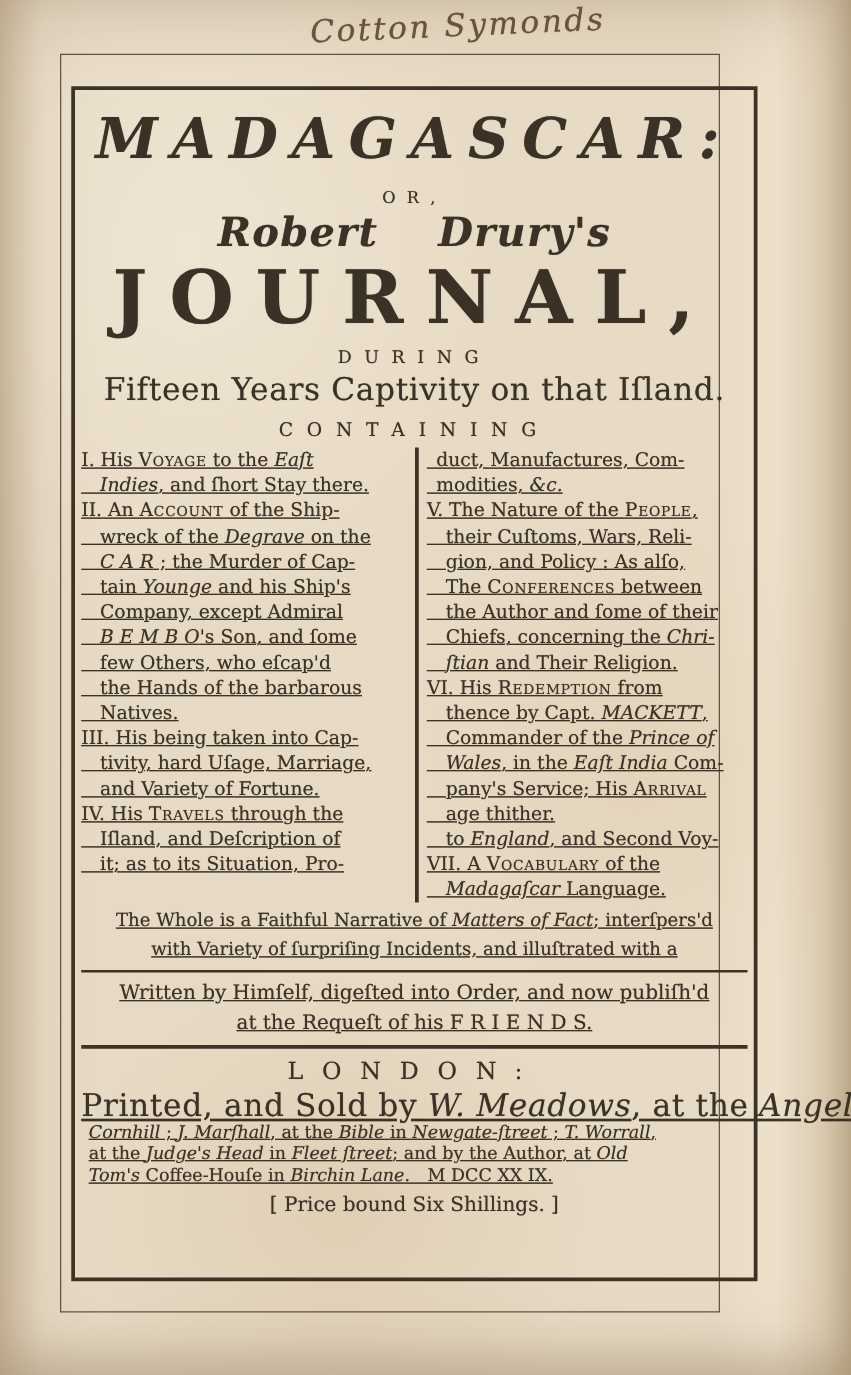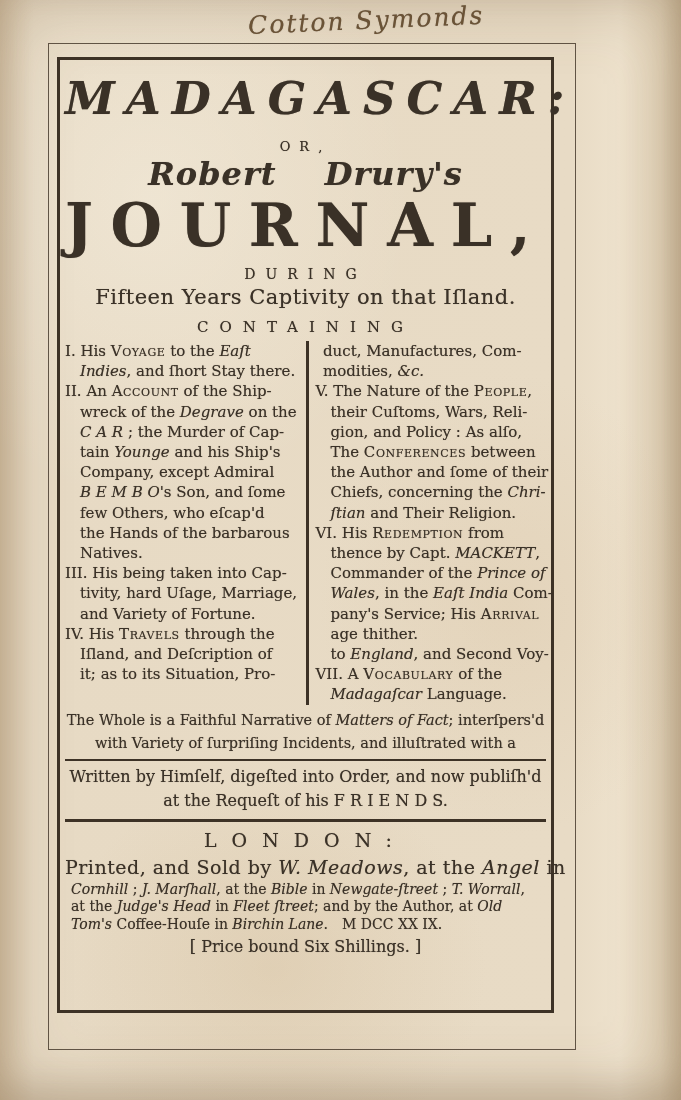--- a/index.html
+++ b/index.html
@@ -19,50 +19,50 @@
     position:absolute; top:4px; left:248px; width:320px;
     font-style:italic; color:#6b5336; font-size:25px; letter-spacing:2px;
     transform:rotate(-2.5deg); white-space:nowrap;
     text-shadow:0 0 1px rgba(107,83,54,0.4);
   }
   .outer-frame {
     position:absolute; left:48px; top:43px; width:528px; height:1007px;
     border:1.5px solid rgba(62,50,36,0.8); box-sizing:border-box;
   }
   .inner-frame {
-    position:absolute; left:8px; top:13px; width:497px; height:956px;
+    position:absolute; left:8px; top:25px; width:549px; height:956px;
     border:3px solid #3d3226; box-sizing:border-box;
     padding:10px 5px 0 5px;
   }
   .t { text-shadow:0 0 0.7px rgba(58,49,39,0.55); }
   .title-main { text-align:center; font-style:italic; font-weight:bold; font-size:45px; letter-spacing:11px; margin-top:2px; }
   .or-label { text-align:center; font-size:13px; letter-spacing:9px; margin-top:14px; }
   .author-name { text-align:center; font-style:italic; font-weight:bold; font-size:32px; word-spacing:36px; margin-top:1px; letter-spacing:1px; }
   .journal-title { text-align:center; font-weight:bold; font-size:59px; letter-spacing:0.30em; margin-top:-2px; }
   .during-label { text-align:center; font-size:14px; letter-spacing:10px; margin-top:6px; }
-  .subtitle { text-align:center; font-size:21px; margin-top:3px; letter-spacing:0.5px; }
+  .subtitle { text-align:center; font-size:25px; margin-top:3px; letter-spacing:0.5px; }
   .containing-label { text-align:center; font-size:15px; letter-spacing:11px; margin:9px 0 5px; }
 
   .contents { display:flex; align-items:stretch; }
   .col { width:50%; font-size:15px; line-height:20.2px; box-sizing:border-box; }
   .col-left  { padding-right:5px; }
   .col-right { border-left:3px solid #3d3226; padding-left:7px; }
-  .line { white-space:nowrap; }
+  .line { white-space:nowrap;text-decoration:underline; }
 
   sc { font-variant-caps:small-caps; letter-spacing:0.6px; }
 
   .hr { border:none; border-top:2px solid #3d3226; margin:4px 0 2px; }
   .hr.thick { border-top:3.5px solid #3d3226; margin:6px 0 2px; }
 
   .narrative { text-align:center; font-size:14.5px; line-height:23px; margin-top:4px; }
   .written { text-align:center; font-size:16px; line-height:24px; margin-top:4px; }
   .london-line { text-align:center; font-size:19px; letter-spacing:15px; margin-top:7px; font-weight:400; }
   .imprint { font-size:14px; line-height:17.5px; margin-top:3px; }
   .imprint .line { white-space:nowrap; }
-  .imprint .line:first-child { font-size:19px; line-height:27px; letter-spacing:0.5px; }
+  .imprint .line:first-child { font-size:25px; line-height:27px; letter-spacing:0.5px; }
   .imprint .line:nth-child(n+2) { padding-left:6px; }
   .price-line { text-align:center; font-size:16px; margin-top:4px; }
 </style>
 </head>
 <body>
 
 <div class="page">
 
   <div class="inscription t">Cotton Symonds</div>
 

